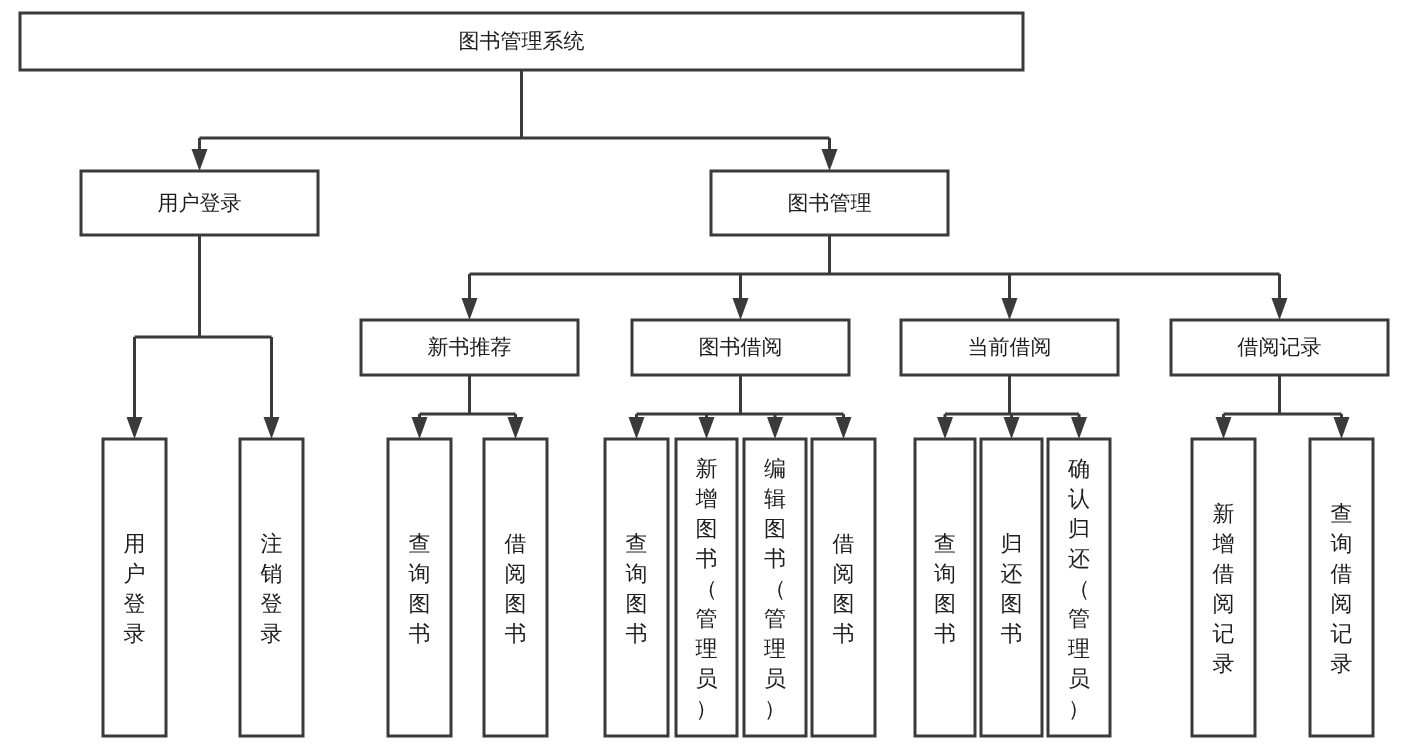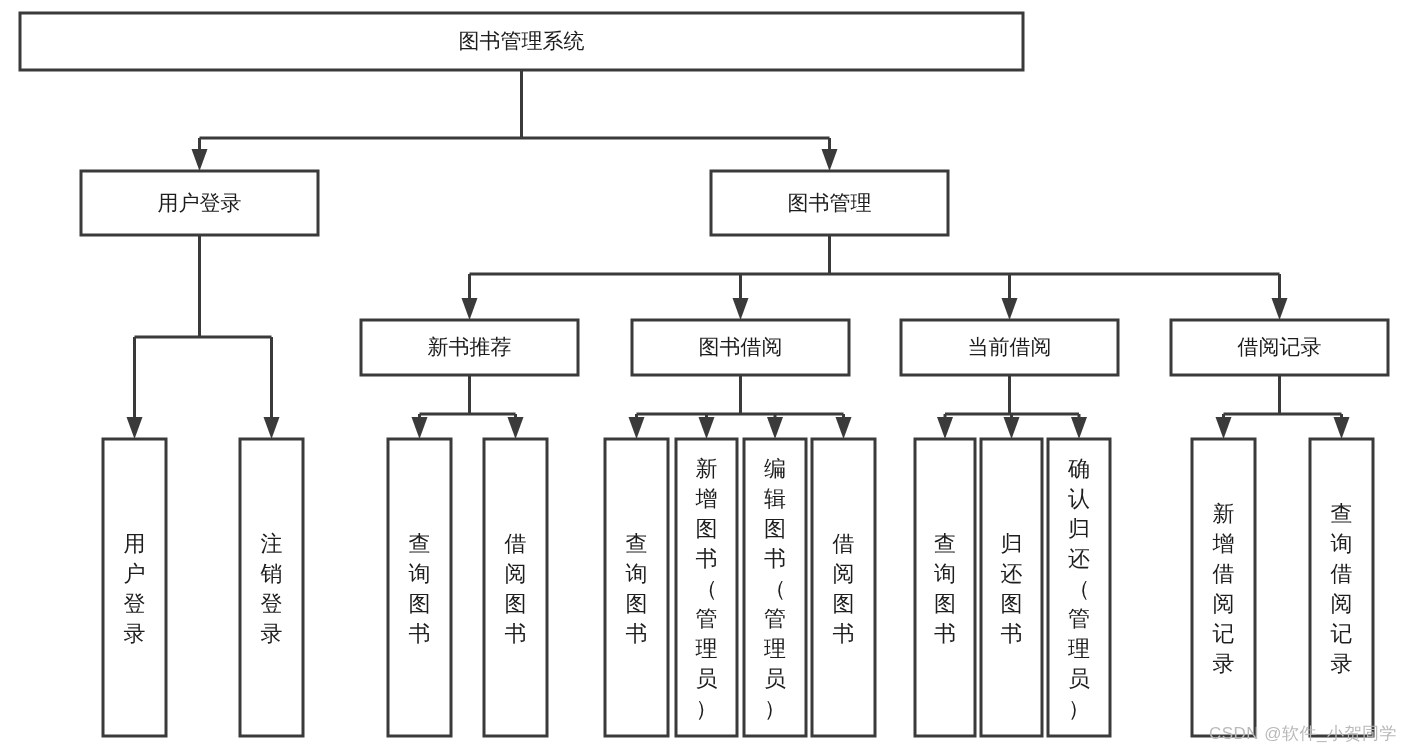--- a/index.html
+++ b/index.html
@@ -201,14 +201,13 @@
         <g>
           <rect x="1192" y="437" width="63" height="297" class="node-rect"></rect>
           <text x="1223.5" y="518.9" class="node-label-vertical"><tspan x="1223.5" dy="0">新</tspan><tspan x="1223.5" dy="30">增</tspan><tspan x="1223.5" dy="30">借</tspan><tspan x="1223.5" dy="30">阅</tspan><tspan x="1223.5" dy="30">记</tspan><tspan x="1223.5" dy="30">录</tspan></text>
         </g>
         <g>
           <rect x="1310" y="437" width="63" height="297" class="node-rect"></rect>
           <text x="1341.5" y="518.9" class="node-label-vertical"><tspan x="1341.5" dy="0">查</tspan><tspan x="1341.5" dy="30">询</tspan><tspan x="1341.5" dy="30">借</tspan><tspan x="1341.5" dy="30">阅</tspan><tspan x="1341.5" dy="30">记</tspan><tspan x="1341.5" dy="30">录</tspan></text>
         </g>
       </g>
   </svg>
-  <div class="watermark">CSDN @软件_小贺同学</div>
 </div>
 
 </body></html>

